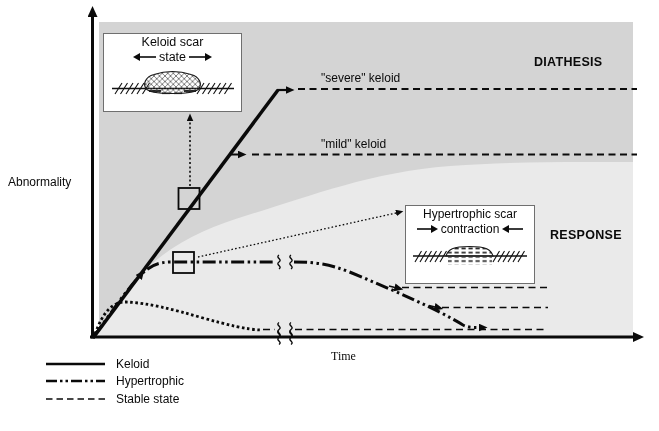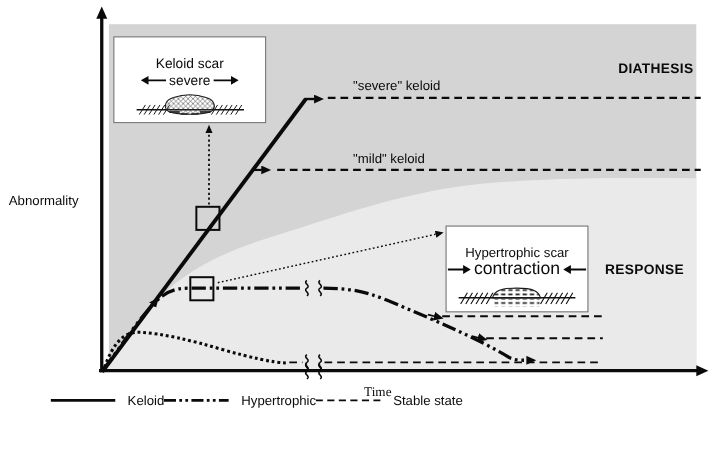--- a/index.html
+++ b/index.html
@@ -10,24 +10,24 @@
     --box-border:#6f6f6f;
   }
   html,body{margin:0;padding:0;background:#fff;}
   body{font-family:"Liberation Sans", sans-serif;color:#0a0a0a;}
   #stage{position:relative;width:659px;height:431px;background:var(--page-bg);overflow:hidden;}
   #stage svg.canvas{position:absolute;left:0;top:0;}
   .lbl{position:absolute;font-size:12px;white-space:nowrap;line-height:13px;}
   .lbl.bold{font-weight:bold;font-size:12.5px;letter-spacing:.3px;}
   .inset{position:absolute;background:#fff;border:1px solid var(--box-border);
          box-sizing:border-box;display:flex;flex-direction:column;align-items:center;
-         padding:17px 2px 2px 2px;}
+         padding:1px 2px 2px 2px;}
   .inset .ttl{font-size:12.5px;line-height:14px;}
   .inset .arrow-row{display:flex;align-items:center;gap:3px;margin-top:1px;font-size:12.5px;line-height:14px;}
-  .legend{position:absolute;left:46px;top:355px;display:flex;flex-direction:row;}
+  .legend{position:absolute;left:46px;top:355px;display:flex;flex-direction:column;}
   .legend .lrow{display:flex;align-items:center;height:17.5px;}
   .legend .lrow svg{display:block;}
   .legend .ltxt{font-size:12px;margin-left:11px;}
 </style>
 </head>
 <body>
 
 <div id="stage">
 
   <svg class="canvas" width="659" height="431" viewBox="0 0 659 431">
@@ -81,31 +81,31 @@
     <rect x="173" y="252" width="21" height="21" fill="none" stroke="#0a0a0a" stroke-width="1.8"></rect>
 
     <path d="M190 186 L190 121" stroke="#0a0a0a" stroke-width="1.6" stroke-dasharray="2 2.4" fill="none" marker-end="url(#arrT)"></path>
     <path d="M198 257 L396 213" stroke="#0a0a0a" stroke-width="1.3" stroke-dasharray="1.6 2.2" fill="none" marker-end="url(#arrT)"></path>
   </svg>
 
   <div class="lbl" style="left:8px;top:176px;">Abnormality</div>
   <div class="lbl" style="left:331px;top:350px;font-family:Liberation Serif, serif;">Time</div>
   <div class="lbl" style="left:321px;top:72px;">"severe" keloid</div>
   <div class="lbl" style="left:321px;top:138px;">"mild" keloid</div>
-  <div class="lbl bold" style="left:562px;top:56px;">DIATHESIS</div>
-  <div class="lbl bold" style="left:550px;top:239px;">RESPONSE</div>
+  <div class="lbl bold" style="left:534px;top:56px;">DIATHESIS</div>
+  <div class="lbl bold" style="left:550px;top:229px;">RESPONSE</div>
 
   <div class="inset" style="left:103px;top:33px;width:139px;height:79px;">
     <div class="ttl">Keloid scar</div>
     <div class="arrow-row">
       <svg width="23" height="10">
         <line x1="23" y1="5" x2="6" y2="5" stroke="#0a0a0a" stroke-width="1.6"></line>
         <polygon points="7,1 0,5 7,9" fill="#0a0a0a"></polygon>
       </svg>
-      <span>severe</span>
+      <span>state</span>
       <svg width="23" height="10">
         <line x1="0" y1="5" x2="17" y2="5" stroke="#0a0a0a" stroke-width="1.6"></line>
         <polygon points="16,1 23,5 16,9" fill="#0a0a0a"></polygon>
       </svg>
     </div>
     <svg width="126" height="35" viewBox="0 0 126 35" style="margin-top:1px">
       <defs>
         <pattern id="xh" width="5.5" height="5.5" patternUnits="userSpaceOnUse">
           <path d="M0 5.5 L5.5 0 M0 0 L5.5 5.5" stroke="#4a4a4a" stroke-width="0.7" fill="none"></path>
         </pattern>
@@ -120,21 +120,21 @@
         <rect x="74" y="25" width="12" height="2"></rect>
         <rect x="52" y="27.5" width="8" height="1.6"></rect>
         <rect x="64" y="27.5" width="8" height="1.6"></rect>
       </g>
       <path d="M36 23.5 C33 19 35 12 44 9.5 C50 7.5 56 6.5 62.5 6.5 C69 6.5 75 7.5 81 9.5 C90 12 92 19 89 23.5 C87 27 80 28.5 62.5 28.5 C45 28.5 38 27 36 23.5 Z" fill="url(#xh)" stroke="#1a1a1a" stroke-width="1.2"></path>
     </svg>
   </div>
 
   <div class="inset" style="left:405px;top:177px;width:130px;height:79px;margin-top:28px;">
     <div class="ttl" style="font-size:12px">Hypertrophic scar</div>
-    <div class="arrow-row" style="font-size:16px">
+    <div class="arrow-row" style="font-size:12px">
       <svg width="21" height="10">
         <line x1="0" y1="5" x2="15" y2="5" stroke="#0a0a0a" stroke-width="1.6"></line>
         <polygon points="14,1 21,5 14,9" fill="#0a0a0a"></polygon>
       </svg>
       <span>contraction</span>
       <svg width="21" height="10">
         <line x1="21" y1="5" x2="6" y2="5" stroke="#0a0a0a" stroke-width="1.6"></line>
         <polygon points="7,1 0,5 7,9" fill="#0a0a0a"></polygon>
       </svg>
     </div>

